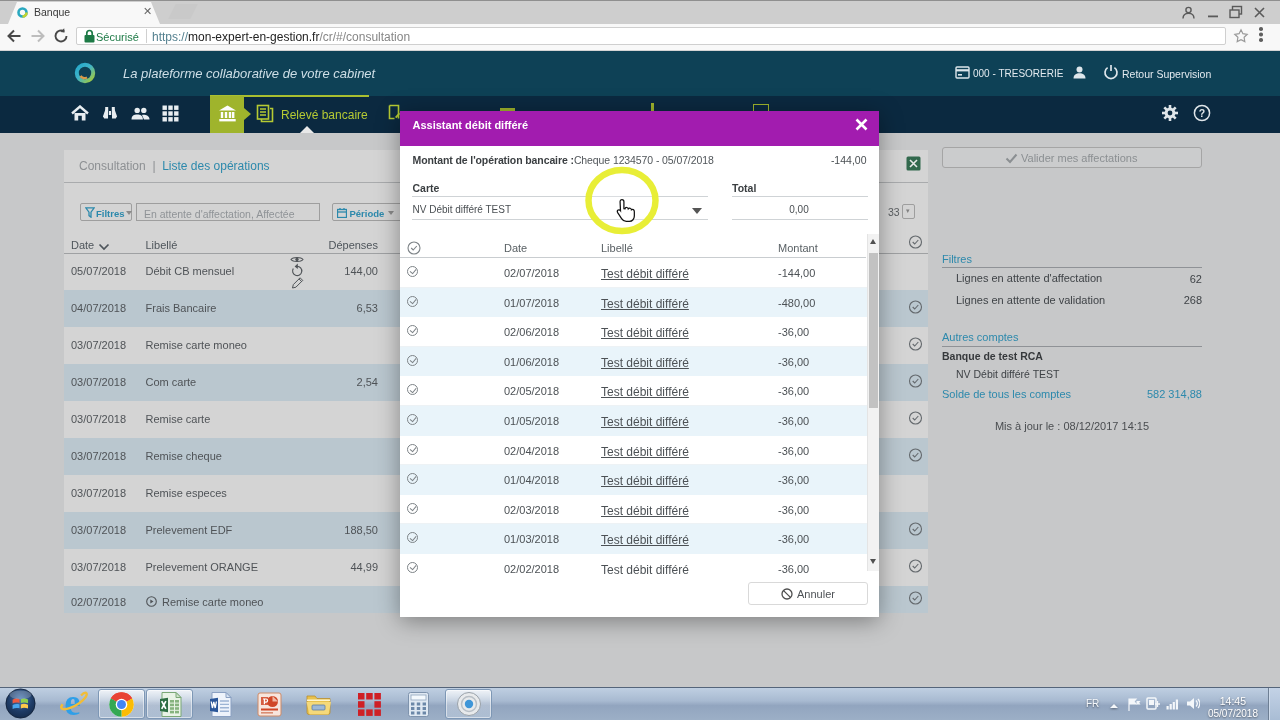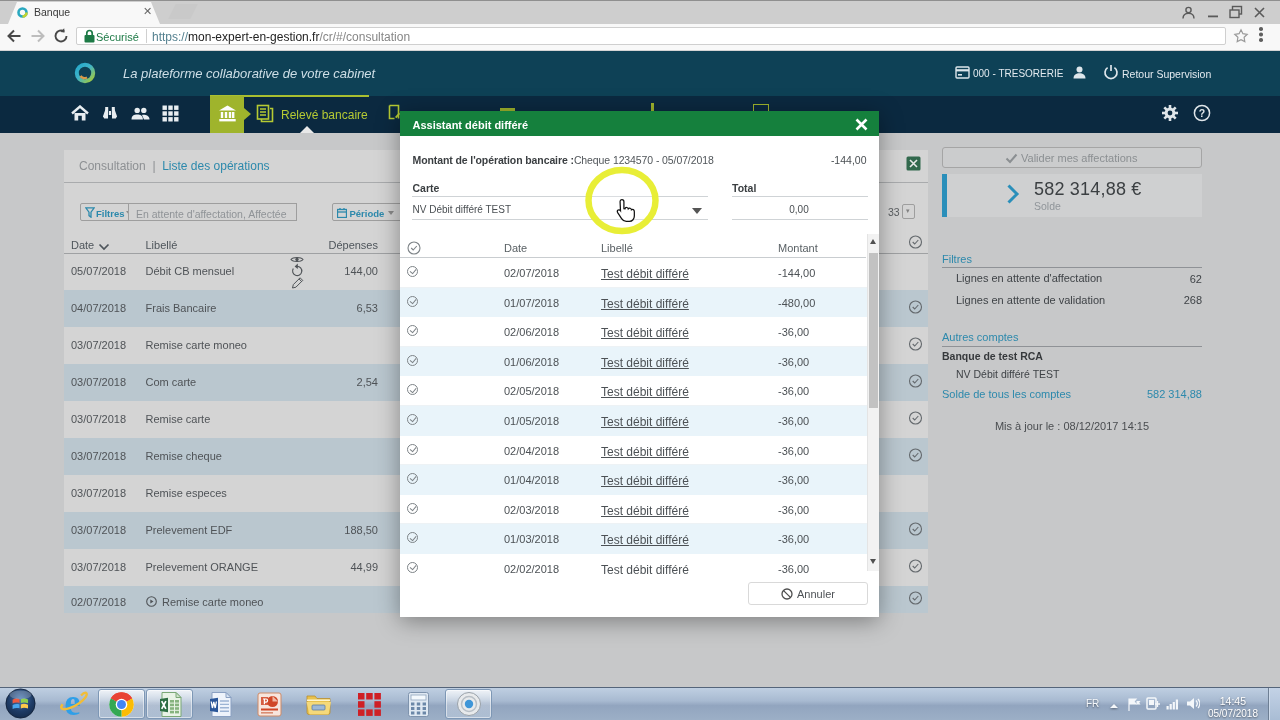--- a/index.html
+++ b/index.html
@@ -42,21 +42,21 @@
   .clib  { position:absolute; left:81.5px; top:12.5px; font-size:11px; color:#4f5357;text-align:center; }
   .camt  { position:absolute; right:550px; top:12.5px; font-size:11px; color:#4f5357; }
 
   
   #sidebar { left:942px; top:13.5px; width:260px; height:300px; }
   .sb-blue { color:#2c89ac; }
   .sb-dark { color:#3f4347;padding-left:14px; }
 
   
   #modal { left:400px; top:111px; width:479px; height:506px; background:#fff; box-shadow:0 4px 22px rgba(0,0,0,.38); }
-  #modalhead { left:0; top:0; width:479px; height:25px; background:#15803d; }
+  #modalhead { left:0; top:0; width:479px; height:35px; background:#a21caf; }
   .mrow { position:absolute; left:0; width:467px; height:29.6px; border-bottom:1px solid #edf2f5; }
   .mblue { background:#e9f4fa; border-bottom:none; }
   .mck { position:absolute; left:6.5px; top:8px; width:11px; height:11px; border:1.1px solid #7d8387; border-radius:50%; }
   .mck::after { content:""; position:absolute; left:2.3px; top:2.2px; width:4.5px; height:2.6px; border-left:1.1px solid #7d8387; border-bottom:1.1px solid #7d8387; transform:rotate(-50deg); }
   .md { position:absolute; left:104px; top:9px; font-size:11px; color:#4c5155; }
   .ml { position:absolute; left:201px; top:9px; font-size:12px; color:#4c5155;text-decoration:underline; }
   .mm { position:absolute; left:378px; top:9px; font-size:11px; color:#4c5155; }
 
   
   #taskbar { left:0; top:687px; width:1280px; height:33px;
@@ -234,21 +234,21 @@
     <div class="abs" style="left:15px;top:8.5px;font-size:12px;color:#8d9093">Consultation&nbsp;&nbsp;|&nbsp;&nbsp;<span style="color:#2c89ac">Liste des opérations</span></div>
     <div class="abs" style="left:0;top:32px;width:864px;height:1px;background:#a9abad"></div>
 
     <div class="abs" style="left:15.5px;top:53px;width:52px;height:18px;border:1px solid #9e9e9e;border-radius:2px">
       <svg class="abs" style="left:4px;top:3px" width="10" height="11" viewBox="0 0 10 11">
           <path d="M0.8 0.8 h8.4 L6 5.2 v5 L4 8.6 V5.2 Z" fill="none" stroke="#2c89ac" stroke-width="1.3"></path>
         </svg>
       <span class="abs" style="left:15.5px;top:3.5px;font-size:9.5px;font-weight:bold;color:#2c89ac">Filtres</span>
       <div class="abs" style="left:45px;top:7px;width:0;height:0;border-left:3px solid transparent;border-right:3px solid transparent;border-top:4px solid #8a8a8a"></div>
     </div>
-    <div class="abs" style="left:64px;top:53px;width:169px;height:18px;border:1px solid #9e9e9e;background:#d3d3d3">
+    <div class="abs" style="left:72px;top:53px;width:184px;height:18px;border:1px solid #9e9e9e;background:#d3d3d3">
       <span class="abs" style="left:7px;top:4px;font-size:10.5px;color:#8f9397;white-space:nowrap">En attente d'affectation, Affectée</span>
     </div>
     <div class="abs" style="left:268px;top:53px;width:80px;height:18px;border:1px solid #9e9e9e;border-radius:2px">
       <svg class="abs" style="left:4px;top:3.5px" width="10" height="10" viewBox="0 0 10 10">
           <rect x="0.5" y="1.5" width="9" height="8" fill="none" stroke="#2c89ac" stroke-width="1.3"></rect>
           <path d="M0.5 4 h9" stroke="#2c89ac" stroke-width="1.3"></path>
           <path d="M3 0 v2 M7 0 v2" stroke="#2c89ac" stroke-width="1.3"></path>
         </svg>
       <span class="abs" style="left:16.5px;top:3.5px;font-size:9.5px;font-weight:bold;color:#2c89ac">Période</span>
       <div class="abs" style="left:55px;top:7px;width:0;height:0;border-left:3px solid transparent;border-right:3px solid transparent;border-top:4px solid #8a8a8a"></div>
@@ -352,28 +352,20 @@
     </svg>
   </div>
 
   <div class="abs" id="sidebar">
     <div class="abs" style="left:0;top:0;width:260px;height:21.5px;border:1px solid #a5a5a5;border-radius:3px;background:#cbcccd">
       <svg class="abs" style="left:62px;top:5px" width="13" height="11" viewBox="0 0 13 11">
           <path d="M1.5 5.5 L5 9 L11.5 1.5" fill="none" stroke="#8b8f92" stroke-width="2"></path>
         </svg>
       <span class="abs" style="left:78px;top:4.5px;font-size:11px;color:#8b8f92">Valider mes affectations</span>
     </div>
-    <div class="abs" style="left:0;top:27px;width:260px;height:43px;background:#cfd0d1">
-      <div class="abs" style="left:0;top:0;width:5px;height:43px;background:#2a8fba"></div>
-      <svg class="abs" style="left:64px;top:10px" width="14" height="20" viewBox="0 0 14 20">
-          <path d="M2.5 1.5 L11 10 L2.5 18.5" fill="none" stroke="#2a8fba" stroke-width="3"></path>
-        </svg>
-      <span class="abs" style="left:92px;top:5px;font-size:18px;color:#3b3f42;letter-spacing:0.2px">582 314,88 €</span>
-      <span class="abs" style="left:92px;top:26px;font-size:10.5px;color:#90959a">Solde</span>
-    </div>
     <div class="abs" style="left:0;top:104px;font-size:13.5px" class2="sb-blue"><span class="sb-blue" style="font-size:11px">Filtres</span></div>
     <div class="abs" style="left:0;top:120.5px;width:260px;height:1px;background:#8f9296"></div>
     <div class="abs sb-dark" style="left:0;top:125.5px;font-size:11px">Lignes en attente d'affectation</div>
     <div class="abs sb-dark" style="right:0;top:126px;font-size:11px">62</div>
     <div class="abs sb-dark" style="left:0;top:147px;font-size:11px">Lignes en attente de validation</div>
     <div class="abs sb-dark" style="right:0;top:147.5px;font-size:11px">268</div>
     <div class="abs sb-blue" style="left:0;top:184.5px;font-size:11px">Autres comptes</div>
     <div class="abs" style="left:0;top:199px;width:260px;height:1px;background:#8f9296"></div>
     <div class="abs" style="left:0;top:203.5px;font-size:10.5px;font-weight:bold;color:#36393c">Banque de test RCA</div>
     <div class="abs sb-dark" style="left:0;top:221.5px;font-size:10.5px">NV Débit différé TEST</div>

